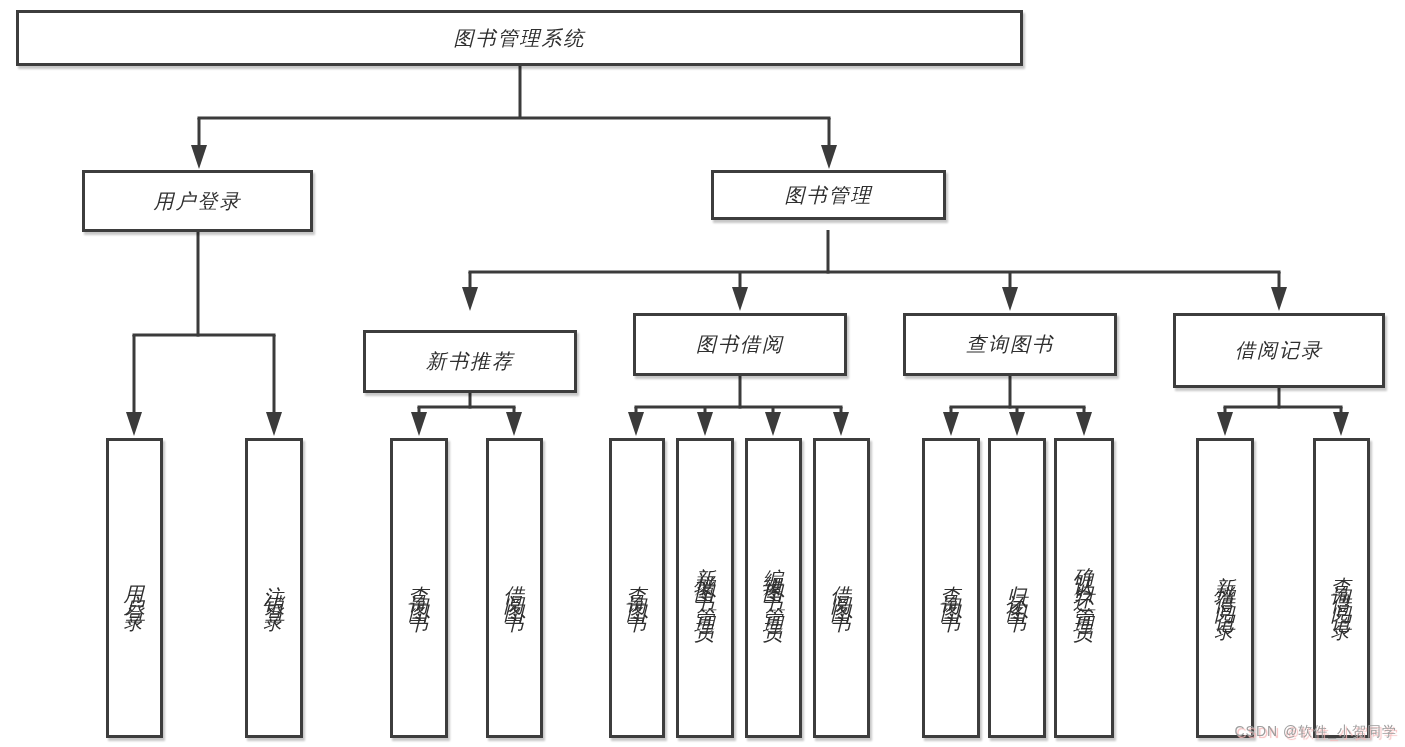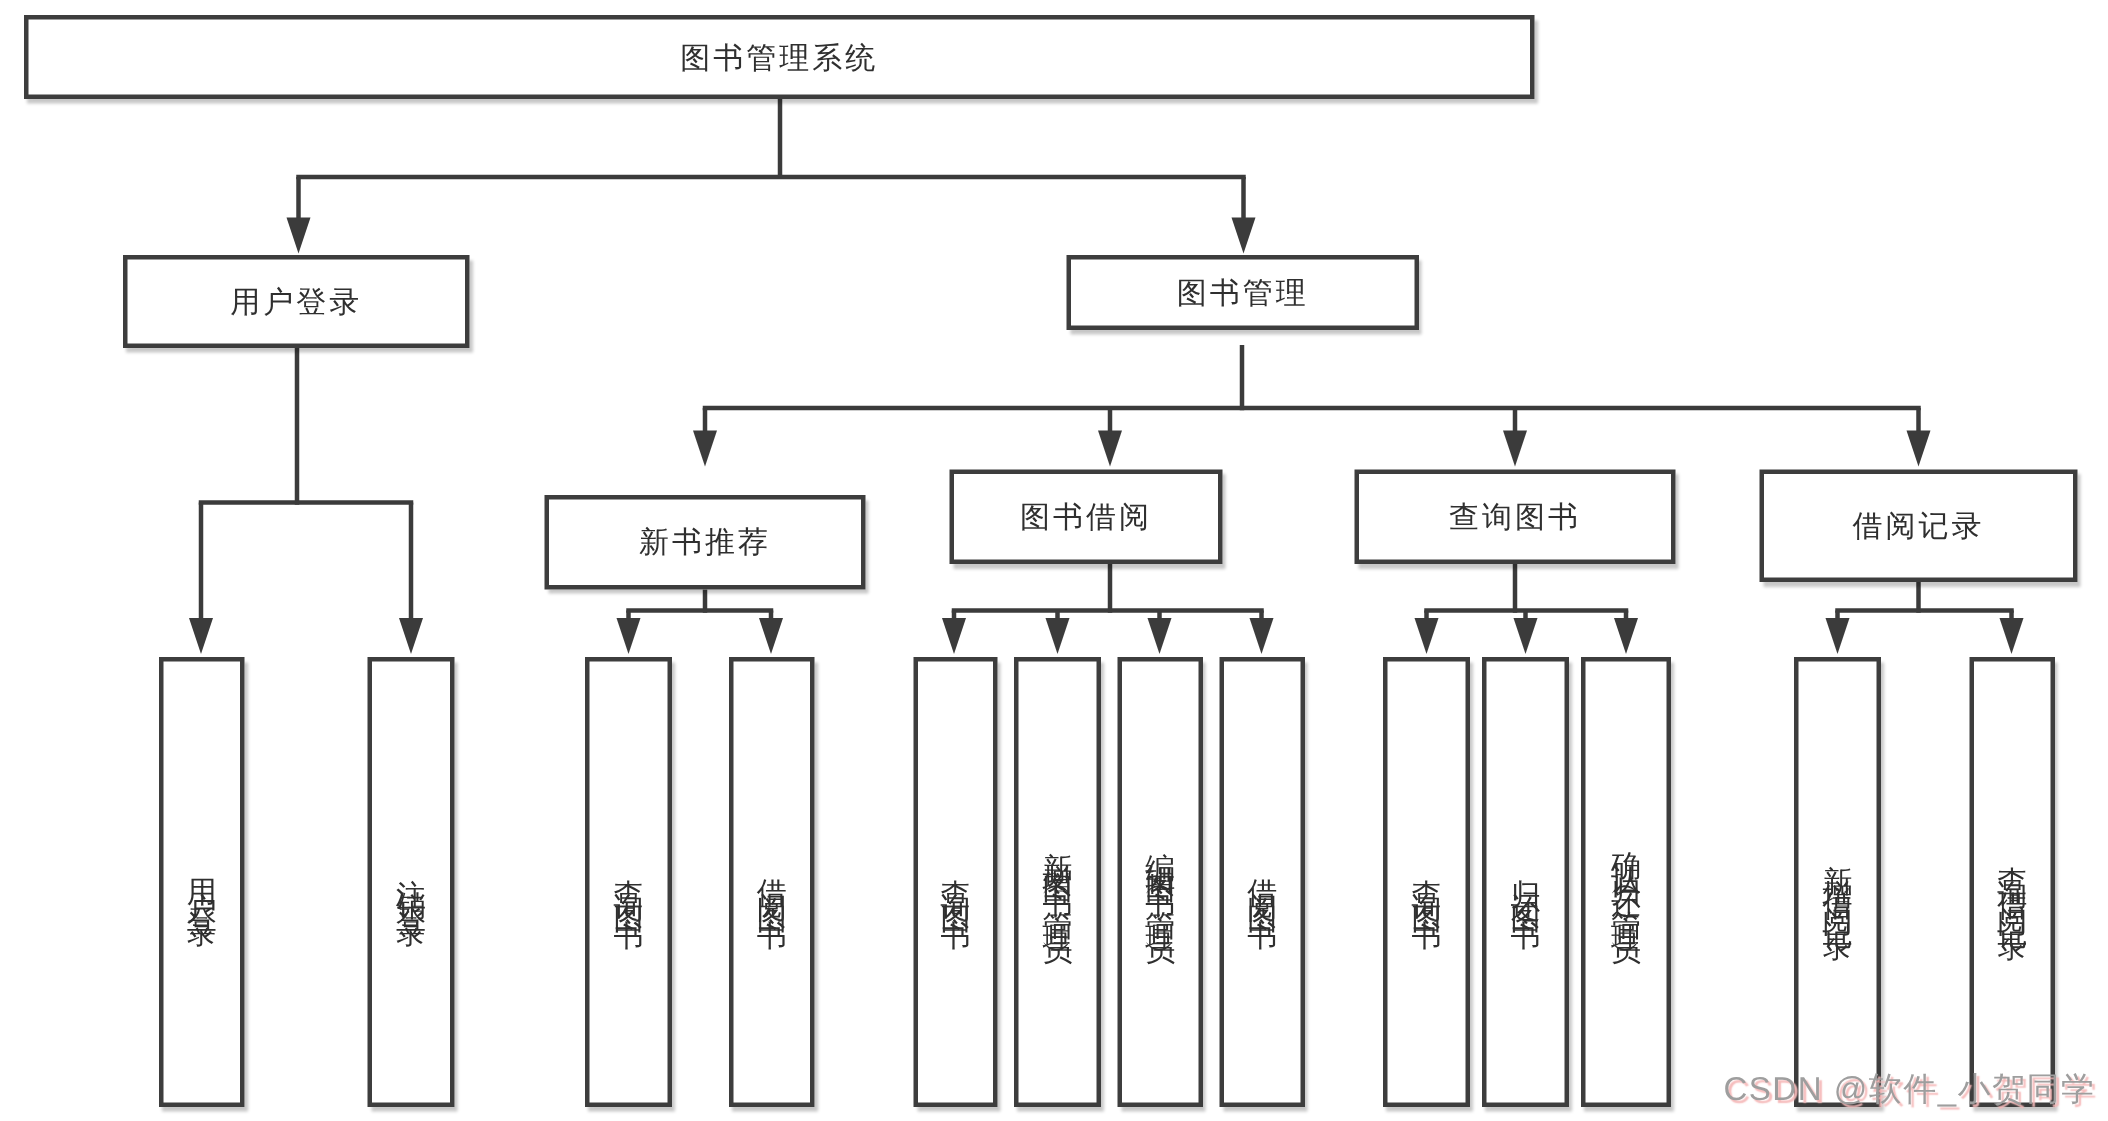--- a/index.html
+++ b/index.html
@@ -8,28 +8,28 @@
     font-family:"Liberation Sans","DejaVu Sans",sans-serif;
     color:var(--text,#2f2f2f);
   }
   .wires{position:absolute;left:0;top:0;pointer-events:none;}
   .wires .ln{stroke:var(--line,#3b3b3b);stroke-width:3;fill:none;}
   .wires .hd{fill:var(--line,#3b3b3b);stroke:none;}
   .box{
     position:absolute;box-sizing:border-box;background:#fff;
     border:3px solid var(--box-border,#3d3d3d);
     box-shadow:2px 3px 2px rgba(0,0,0,.22);
-    display:flex;align-items:center;justify-content:center;
+    display:flex;align-items:center;justify-content:center;font-style:italic;
   }
   .h-label{font-size:20px;letter-spacing:2px;white-space:nowrap;}
   .v-label{writing-mode:vertical-rl;font-size:20px;letter-spacing:9px;white-space:nowrap;}
   .v-label.tight{letter-spacing:8px;}
   .watermark{
     position:absolute;right:8px;bottom:6px;
-    font-size:22px;color:var(--watermark-gray,#9e9e9e);
+    font-size:14px;color:var(--watermark-gray,#9e9e9e);
     text-shadow:2px 2px 1px var(--watermark-pink,#f6baba);
     letter-spacing:1px;white-space:nowrap;margin-left:44px;
   }
 </style>
 </head>
 <body>
 
 <div class="stage">
 
   <svg class="wires" width="1405" height="747" viewBox="0 0 1405 747" aria-hidden="true">
@@ -115,21 +115,21 @@
   <div class="box" style="left:82px;top:170px;width:231px;height:62px">
     <span class="h-label">用户登录</span>
   </div>
   <div class="box" style="left:711px;top:170px;width:235px;height:50px">
     <span class="h-label">图书管理</span>
   </div>
 
   <div class="box" style="left:363px;top:330px;width:214px;height:63px">
     <span class="h-label">新书推荐</span>
   </div>
-  <div class="box" style="left:633px;top:313px;width:182px;height:63px">
+  <div class="box" style="left:633px;top:313px;width:214px;height:63px">
     <span class="h-label">图书借阅</span>
   </div>
   <div class="box" style="left:903px;top:313px;width:214px;height:63px">
     <span class="h-label">查询图书</span>
   </div>
   <div class="box" style="left:1173px;top:313px;width:212px;height:75px">
     <span class="h-label">借阅记录</span>
   </div>
 
   <div class="box" style="left:106px;top:438px;width:57px;height:300px">

